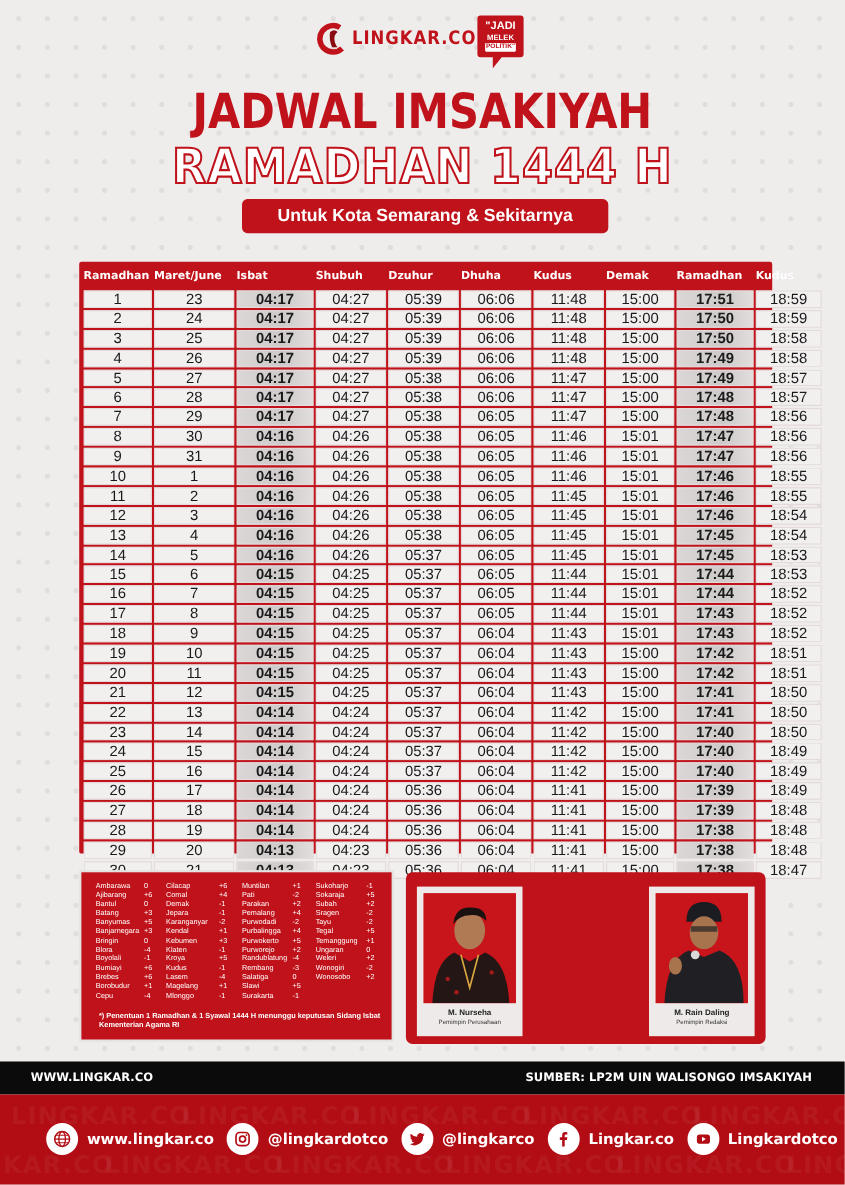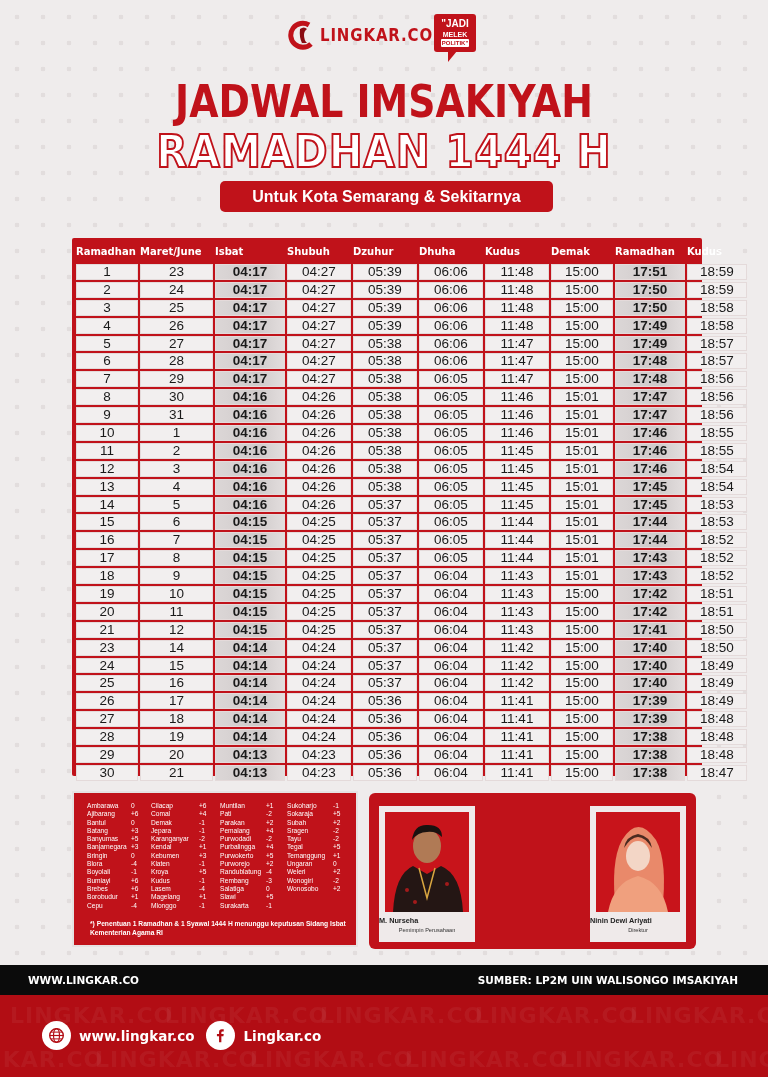--- a/index.html
+++ b/index.html
@@ -107,21 +107,21 @@
   .card {
     width: 96px; height: 136px; background: #efeaea;
     position: relative;
   }
   .photo {
     position: absolute; left: 6px; top: 6px; width: 84px; height: 100px;
     background: #c8141b; overflow: hidden;
   }
   .photo svg { width: 84px; height: 100px; display: block; }
   .pname {
-    position: absolute; top: 110px; left: 0; width: 96px; 
+    position: absolute; top: 110px; left: 0; width: 96px; text-align: center;
     font-size: 7.3px; font-weight: bold; color: #222;
   }
   .prole {
     position: absolute; top: 121px; left: 0; width: 96px; text-align: center;
     font-size: 5.6px; color: #333;
   }
 
   
   .blackbar {
     position: absolute; top: 965px; left: 0; width: 768px; height: 30px;
@@ -448,20 +448,32 @@
           <td class="hl">04:15</td>
           <td>04:25</td>
           <td>05:37</td>
           <td>06:04</td>
           <td>11:43</td>
           <td>15:00</td>
           <td class="hl">17:41</td>
           <td>18:50</td>
         </tr>
         <tr>
+          <td>22</td>
+          <td>13</td>
+          <td class="hl">04:14</td>
+          <td>04:24</td>
+          <td>05:37</td>
+          <td>06:04</td>
+          <td>11:42</td>
+          <td>15:00</td>
+          <td class="hl">17:41</td>
+          <td>18:50</td>
+        </tr>
+        <tr>
           <td>23</td>
           <td>14</td>
           <td class="hl">04:14</td>
           <td>04:24</td>
           <td>05:37</td>
           <td>06:04</td>
           <td>11:42</td>
           <td>15:00</td>
           <td class="hl">17:40</td>
           <td>18:50</td>
@@ -782,28 +794,30 @@
           <circle cx="30" cy="90" r="2" fill="#a31a1a"></circle>
       </svg>
     </div>
     <div class="pname">M. Nurseha</div>
     <div class="prole">Pemimpin Perusahaan</div>
   </div>
   <div class="card">
     <div class="photo">
       <svg viewBox="0 0 84 100">
         <rect width="84" height="100" fill="#c8141b"></rect>
-        <path d="M20 100 q-6 -50 6 -72 q16 -26 34 0 q12 22 6 72z" fill="#e9896a"></path>
-        <path d="M28 36 q14 -22 28 0 q-2 -12 -14 -14 q-12 2 -14 14z" fill="#4a2a20"></path>
-        <ellipse cx="42" cy="44" rx="12" ry="15" fill="#f3d6c6"></ellipse>
-        <path d="M12 100 q6 -30 30 -36 q24 6 30 36z" fill="#f0a07e"></path>
+        <path d="M28 26 q0 -18 16 -18 q16 0 16 18z" fill="#1b1b22"></path>
+        <ellipse cx="44" cy="36" rx="13" ry="15" fill="#a8744e"></ellipse>
+        <rect x="32" y="30" width="24" height="5" fill="#222" opacity="0.7"></rect>
+        <path d="M8 100 q2 -40 22 -48 l14 6 l14 -6 q22 8 22 48z" fill="#202024"></path>
+        <ellipse cx="18" cy="66" rx="6" ry="8" fill="#a8744e"></ellipse>
+        <circle cx="36" cy="56" r="4" fill="#d8d8d8"></circle>
       </svg>
     </div>
-    <div class="pname">Ninin Dewi Ariyati</div>
-    <div class="prole">Direktur</div>
+    <div class="pname">M. Rain Daling</div>
+    <div class="prole">Pemimpin Redaksi</div>
   </div>
 </div>
 
 <div class="blackbar">
   <span class="l">WWW.LINGKAR.CO</span>
   <span class="r">SUMBER: LP2M UIN WALISONGO IMSAKIYAH</span>
 </div>
 
 <div class="redbar">
   <span class="wm" style="left:10px;top:8px">LINGKAR.CO</span>
@@ -827,19 +841,46 @@
             <line x1="2" y1="10" x2="18" y2="10" stroke="#b20d14" stroke-width="1.4"></line>
             <line x1="3.5" y1="6" x2="16.5" y2="6" stroke="#b20d14" stroke-width="1.2"></line>
             <line x1="3.5" y1="14" x2="16.5" y2="14" stroke="#b20d14" stroke-width="1.2"></line>
           </svg>
       </span>
       <span class="soc-lbl">www.lingkar.co</span>
     </div>
     <div class="soc">
       <span class="soc-ico">
         <svg viewBox="0 0 20 20">
+            <rect x="3" y="3" width="14" height="14" rx="4" fill="none" stroke="#b20d14" stroke-width="1.8"></rect>
+            <circle cx="10" cy="10" r="3.2" fill="none" stroke="#b20d14" stroke-width="1.8"></circle>
+            <circle cx="14.2" cy="5.8" r="1" fill="#b20d14"></circle>
+          </svg>
+      </span>
+      <span class="soc-lbl">@lingkardotco</span>
+    </div>
+    <div class="soc">
+      <span class="soc-ico">
+        <svg viewBox="0 0 20 20">
+            <path d="M18 5 q-1 .5 -2 .6 q1 -.7 1.4 -1.8 q-1 .6 -2.1 .8 a3.3 3.3 0 0 0 -5.6 3 q-4 -.2 -6.8 -3.4 a3.3 3.3 0 0 0 1 4.4 q-.8 0 -1.5 -.4 a3.3 3.3 0 0 0 2.6 3.2 q-.7 .2 -1.5 .1 a3.3 3.3 0 0 0 3.1 2.3 a6.6 6.6 0 0 1 -4.9 1.4 a9.3 9.3 0 0 0 14.3 -8.3 q1 -.7 1.6 -1.9z" fill="#b20d14"></path>
+          </svg>
+      </span>
+      <span class="soc-lbl">@lingkarco</span>
+    </div>
+    <div class="soc">
+      <span class="soc-ico">
+        <svg viewBox="0 0 20 20">
             <path d="M11 18 v-7 h2.4 l.4 -2.8 h-2.8 v-1.8 q0 -1.2 1.2 -1.2 h1.6 v-2.5 q-1 -.2 -2.3 -.2 q-3.2 0 -3.2 3.4 v2.3 h-2.5 v2.8 h2.5 v7z" fill="#b20d14"></path>
           </svg>
       </span>
       <span class="soc-lbl">Lingkar.co</span>
     </div>
+    <div class="soc">
+      <span class="soc-ico">
+        <svg viewBox="0 0 20 20">
+            <rect x="3" y="5" width="14" height="10" rx="3" fill="#b20d14"></rect>
+            <path d="M8.5 7.5 l4 2.5 l-4 2.5z" fill="#fff"></path>
+          </svg>
+      </span>
+      <span class="soc-lbl">Lingkardotco</span>
+    </div>
   </div>
 </div>
 
 </body></html>

